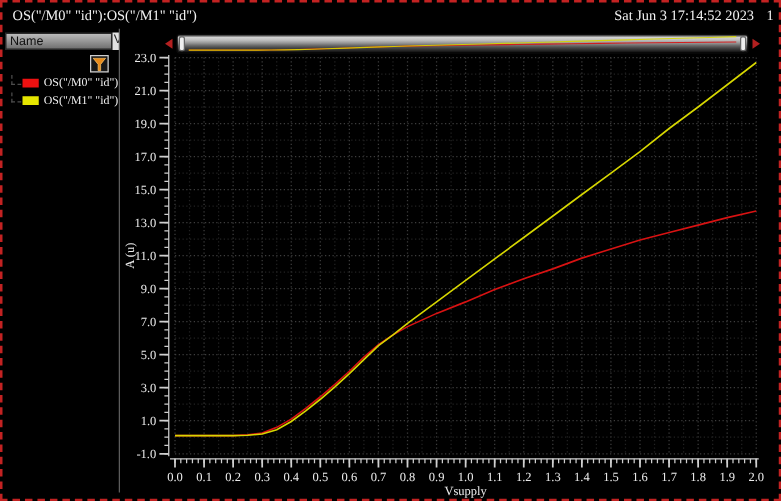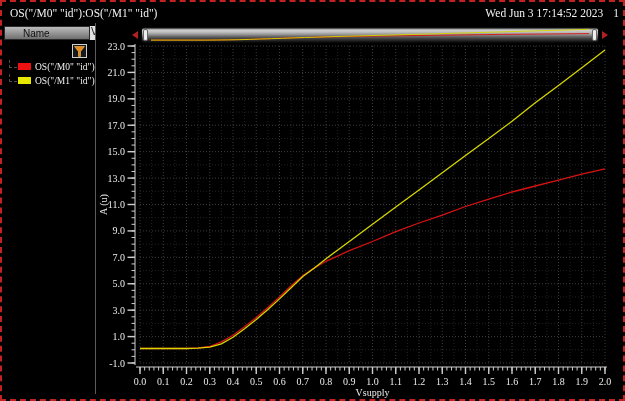--- a/index.html
+++ b/index.html
@@ -14,21 +14,21 @@
   #win-title{position:absolute;left:8px;top:3px;white-space:pre;}
   #win-date{position:absolute;right:4px;top:3px;white-space:pre;}
   #win-page{margin-left:10px;}
   
   #sidebar{position:absolute;left:1px;top:21px;width:92px;height:372px;background:#000;}
   #panel-divider{position:absolute;left:93px;top:21px;width:1px;height:371px;background:#5c5c5c;}
   #name-header{
     position:absolute;left:1px;top:3px;width:86px;height:14px;
     background:linear-gradient(180deg,#bcbcbc 0%,#9a9a9a 45%,#6f6f6f 100%);
     color:#101010;font-family:"Liberation Sans",sans-serif;font-size:10px;
-    padding:1px 0 0 18px;border:1px solid #2a2a2a;
+    padding:1px 0 0 3px;border:1px solid #2a2a2a;
   }
   #value-col-sliver{
     position:absolute;left:87px;top:3px;width:6px;height:14px;background:#e2e2e2;
     color:#222;font-family:"Liberation Sans",sans-serif;font-size:10px;overflow:hidden;padding-left:1px;
   }
   #filter-btn{
     position:absolute;left:69px;top:21px;width:15px;height:14px;
     background:#181818;border:1px solid #cfcfcf;padding:0;display:flex;align-items:center;justify-content:center;
   }
   .legend-row{position:absolute;left:4px;height:13px;display:flex;align-items:center;}
@@ -52,21 +52,21 @@
   #strip-arrow-right{left:600px;border-left:6px solid #b32020;}
   #plot{position:absolute;left:95px;top:41px;}
 </style>
 </head>
 <body>
 
 <div id="win">
 
   <div id="titlebar">
     <span id="win-title">OS("/M0" "id"):OS("/M1" "id")</span>
-    <span id="win-date"><span>Wed Jun 3 17:14:52 2023</span><span id="win-page">1</span></span>
+    <span id="win-date"><span>Sat Jun 3 17:14:52 2023</span><span id="win-page">1</span></span>
   </div>
 
   <div id="sidebar">
     <div id="name-header">Name</div>
     <div id="value-col-sliver">V</div>
     <button id="filter-btn">
       <svg width="11" height="11" viewBox="0 0 11 11">
         <path d="M0.5,0.5 L10.5,0.5 L6.5,5.5 L6.5,10.5 L4.5,10.5 L4.5,5.5 Z" fill="#e88a1a" stroke="#f7c26a" stroke-width="0.6"></path>
       </svg>
     </button>

